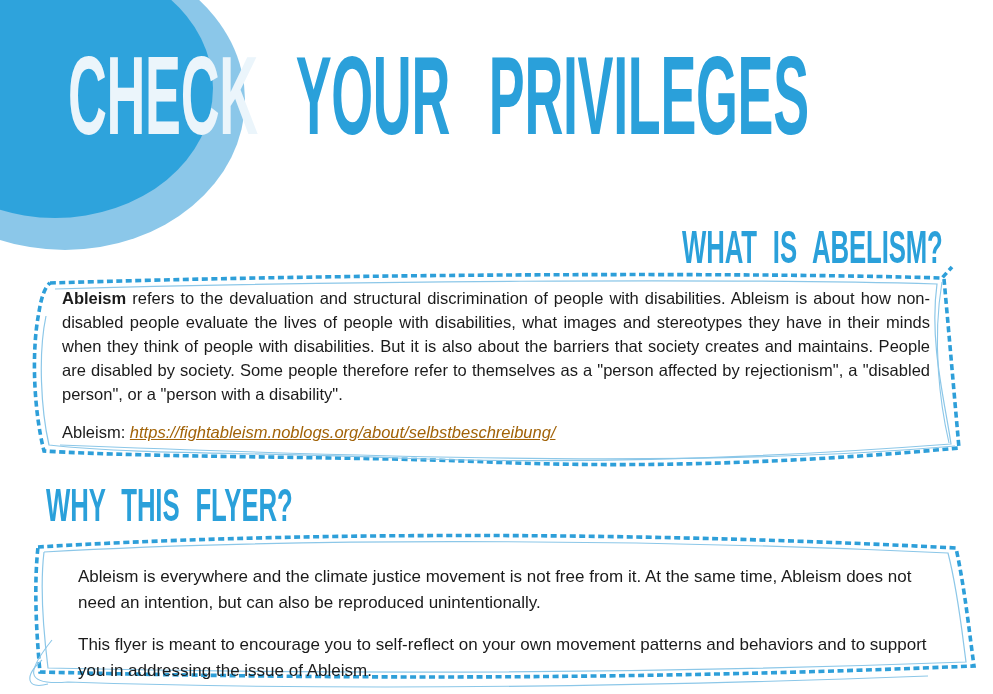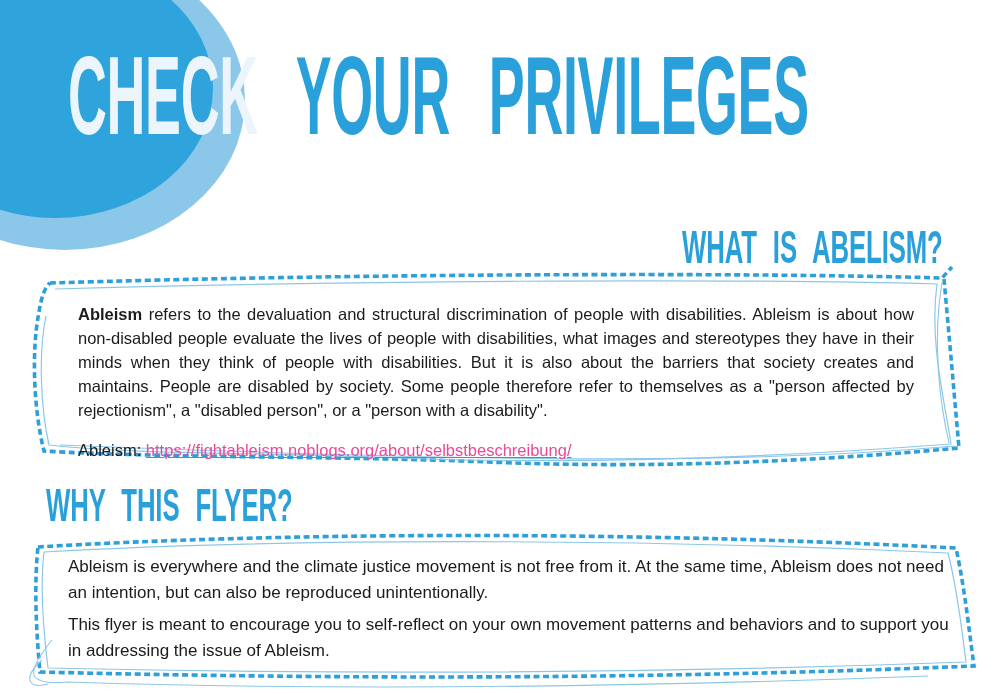--- a/index.html
+++ b/index.html
@@ -36,31 +36,31 @@
   .sketch-border{position:absolute;pointer-events:none;}
   .sketch-box1{left:18px;top:262px;}
   .sketch-box2{left:8px;top:520px;}
 
   .box-text{position:absolute;}
   .box1-text{
     left:62px;top:286px;width:868px;
     font-size:16.5px;line-height:24px;
     text-align:justify;
   }
-  .box1-text p{margin:16px;}
+  .box1-text p{margin:0;}
   .box1-text .lead{font-weight:bold;}
   .source-line{margin-top:14px !important;text-align:left;}
-  .source-link{color:#ec4899;text-decoration:underline;cursor:pointer;}
+  .source-link{color:#a16207;text-decoration:underline;cursor:pointer;font-style:italic;}
 
   .box2-text{
     left:62px;top:548px;width:900px;
     font-size:17px;line-height:26px;
     text-align:left;
   }
-  .box2-text p{margin:6px;}
+  .box2-text p{margin:16px;}
 </style>
 </head>
 <body>
 
 <div class="circle circle-outer"></div>
 <div class="circle circle-inner"></div>
 
 <div class="display main-title"><span class="check-word">CHECK</span><span> </span><span>YOUR PRIVILEGES</span></div>
 
 <div class="display heading-what">WHAT IS ABELISM?</div>

